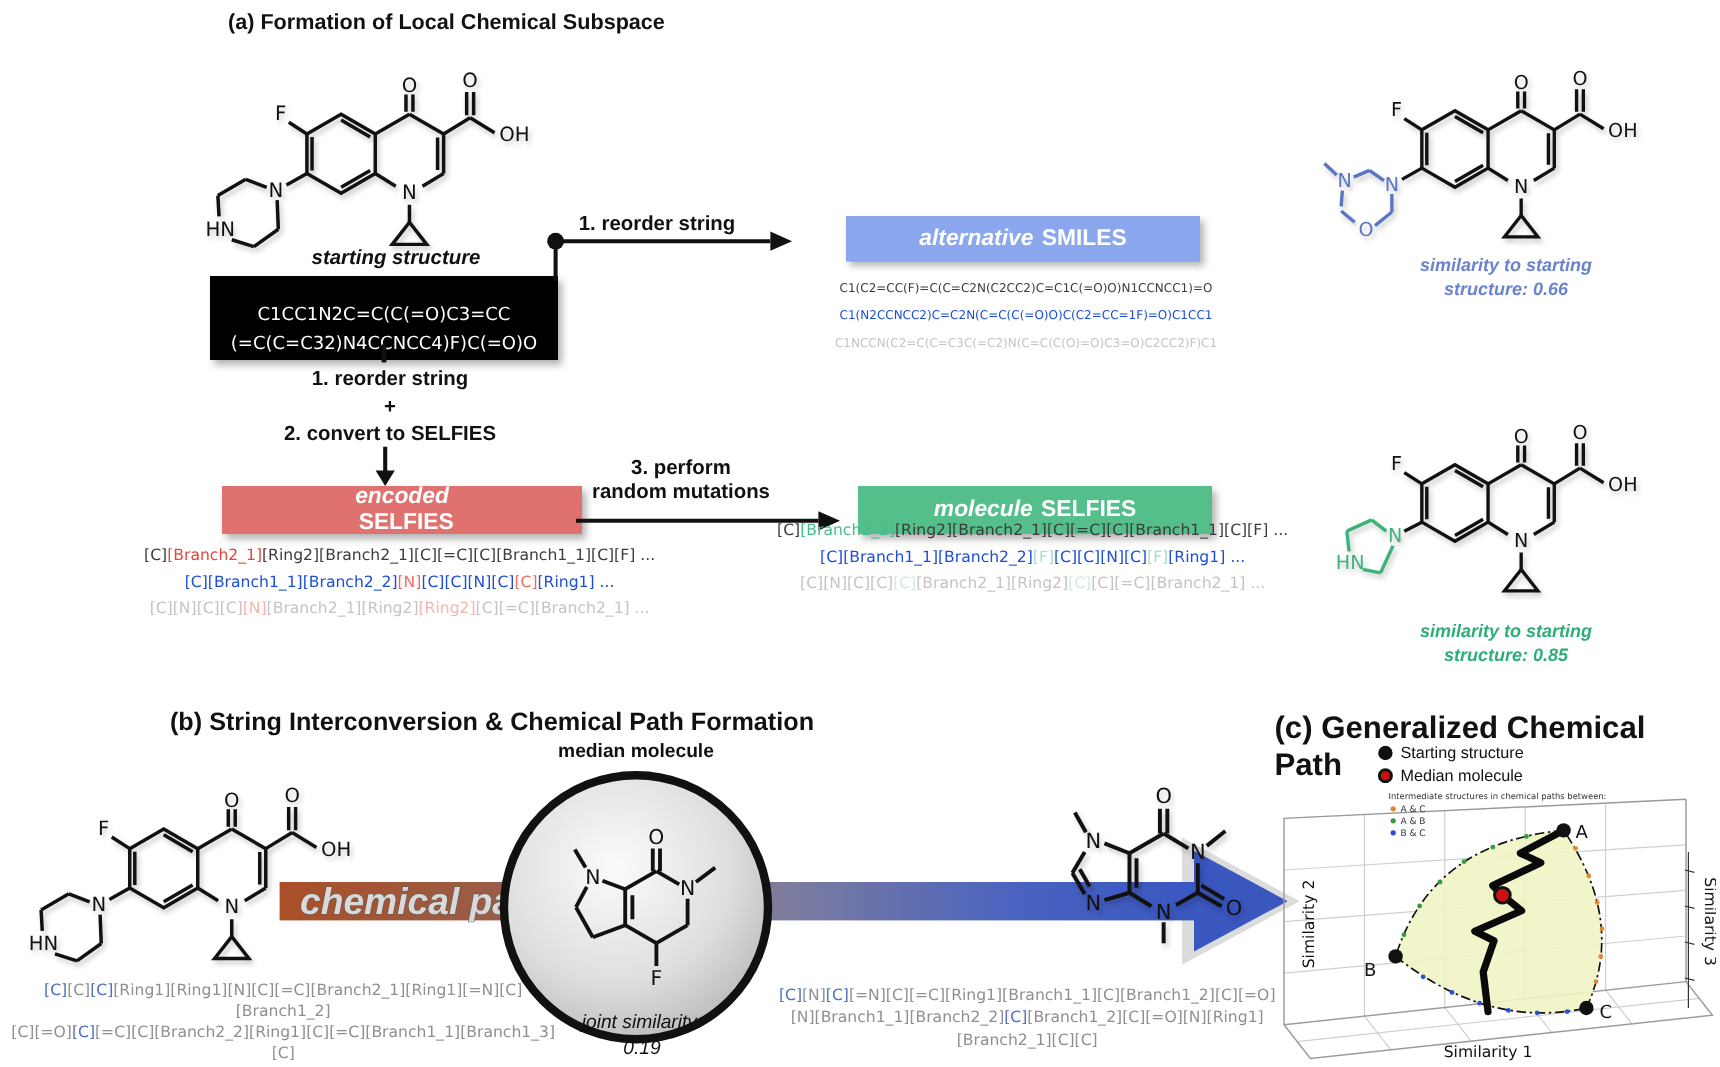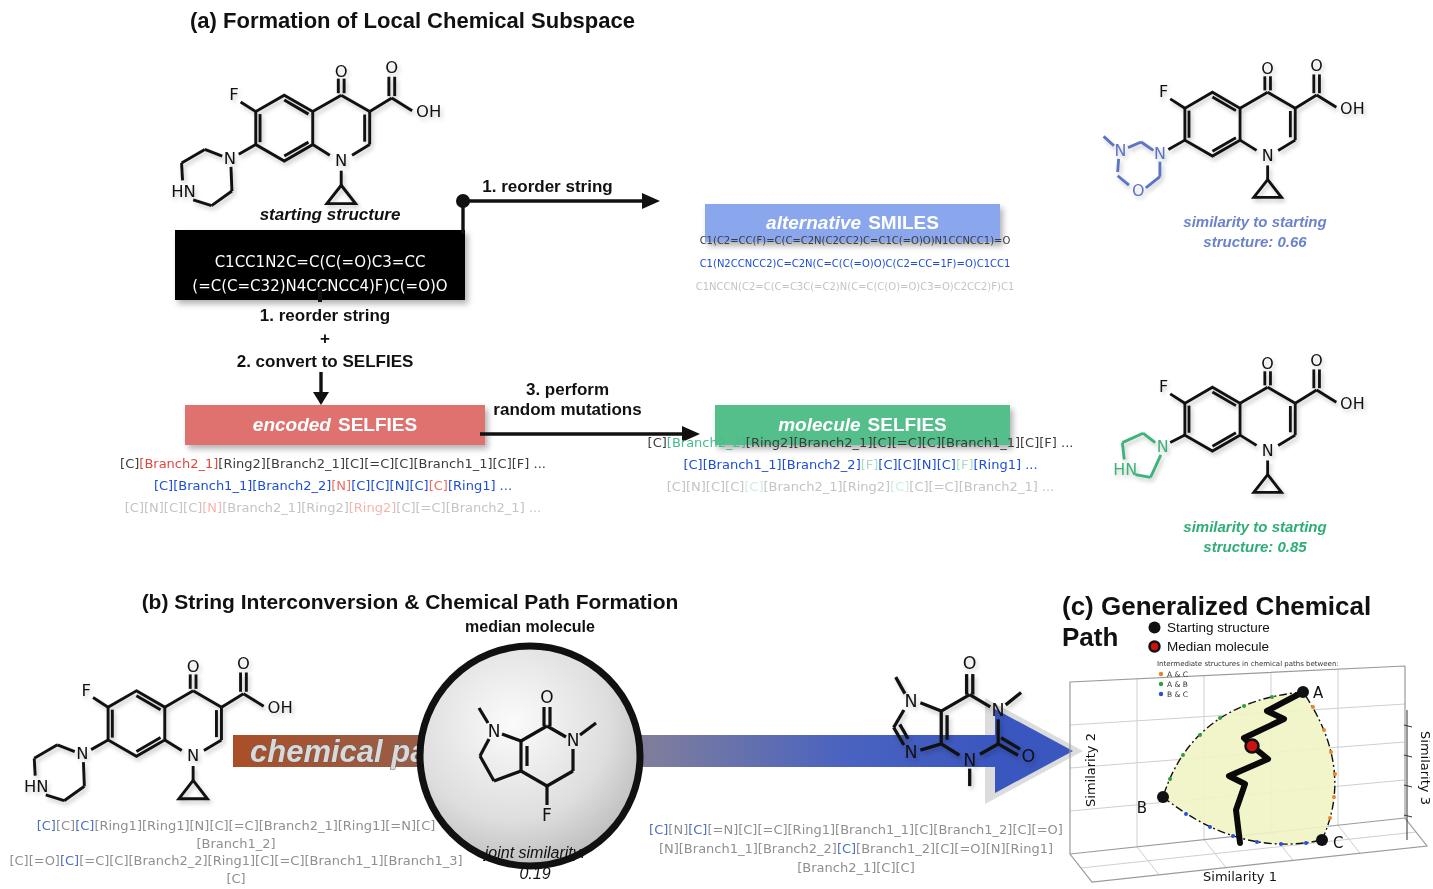--- a/index.html
+++ b/index.html
@@ -1,26 +1,26 @@
 <!DOCTYPE html>
 <html><head>
 <meta charset="utf-8">
 <style>
   html,body{margin:0;padding:0;background:#ffffff;}
   #fig{position:relative;width:1433px;height:889px;background:#fff;overflow:hidden;
        font-family:"Liberation Sans",sans-serif;color:#111;}
   .abs{position:absolute;}
-  .ttl{font-weight:bold;font-size:22px;letter-spacing:0;}
+  .ttl{font-weight:bold;font-size:18px;letter-spacing:0;}
   .step{font-weight:bold;font-size:17px;text-align:center;}
   .boxlab{display:flex;align-items:center;justify-content:center;color:#fff;font-weight:bold;
           font-size:19px;box-shadow:3px 4px 6px rgba(0,0,0,.3);}
   .boxlab .it{font-style:italic;}
   .boxlab .rs{margin-left:7px;}
   .bluebox{background:#8aa6ec;}
-  .redbox{background:#df716e;}
+  .redbox{background:#df716e;flex-direction:column;}
   .greenbox{background:#55bf8b;}
   .blackbox{background:#000;color:#fff;text-align:center;font-family:"DejaVu Sans",sans-serif;
             font-size:15px;line-height:24px;padding-top:20px;box-shadow:3px 4px 6px rgba(0,0,0,.3);}
   .smiles{font-family:"DejaVu Sans",sans-serif;font-size:10px;line-height:23px;text-align:center;}
   .tokens{font-family:"DejaVu Sans",sans-serif;font-size:13px;line-height:22px;text-align:center;}
   .tokens-b{font-family:"DejaVu Sans",sans-serif;font-size:13px;line-height:17.5px;text-align:center;}
   .d1{color:#3c3c3c}.d2{color:#1d4ed8}.d3{color:#c4c4c4}
   .r1{color:#e1483c}.r2{color:#ea6e62}.r3{color:#f5b5ad}
   .g1{color:#44bd8d}.g2{color:#a4dfc6}.g3{color:#cfeee0}
   .bg{color:#8f8f8f}.bb{color:#4d6fc0}
@@ -190,21 +190,21 @@
   </div>
 
   <svg class="abs" style="left:420px;top:178px" width="250" height="62">
     <circle cx="43" cy="23" r="7" fill="#111"></circle>
     <line x1="43" y1="23" x2="43" y2="56" class="arrowline"></line>
     <line x1="43" y1="23" x2="222" y2="23" class="arrowline"></line>
     <polygon points="222,15 240,23 222,31" fill="#111"></polygon>
   </svg>
   <div class="abs step" style="left:450px;top:177px;width:195px;">1. reorder string</div>
 
-  <div class="abs boxlab bluebox" style="left:705px;top:180px;width:295px;height:38px;margin-top:24px;">
+  <div class="abs boxlab bluebox" style="left:705px;top:180px;width:295px;height:38px;">
     <span class="it">alternative</span>
     <span class="rs">SMILES</span>
   </div>
   <div class="abs smiles" style="left:605px;top:229px;width:500px;">
     <div class="d1">C1(C2=CC(F)=C(C=C2N(C2CC2)C=C1C(=O)O)N1CCNCC1)=O</div>
     <div class="d2">C1(N2CCNCC2)C=C2N(C=C(C(=O)O)C(C2=CC=1F)=O)C1CC1</div>
     <div class="d3">C1NCCN(C2=C(C=C3C(=C2)N(C=C(C(O)=O)C3=O)C2CC2)F)C1</div>
   </div>
 
   <div class="abs" style="left:318px;top:287px;width:4px;height:15px;background:#111;"></div>

